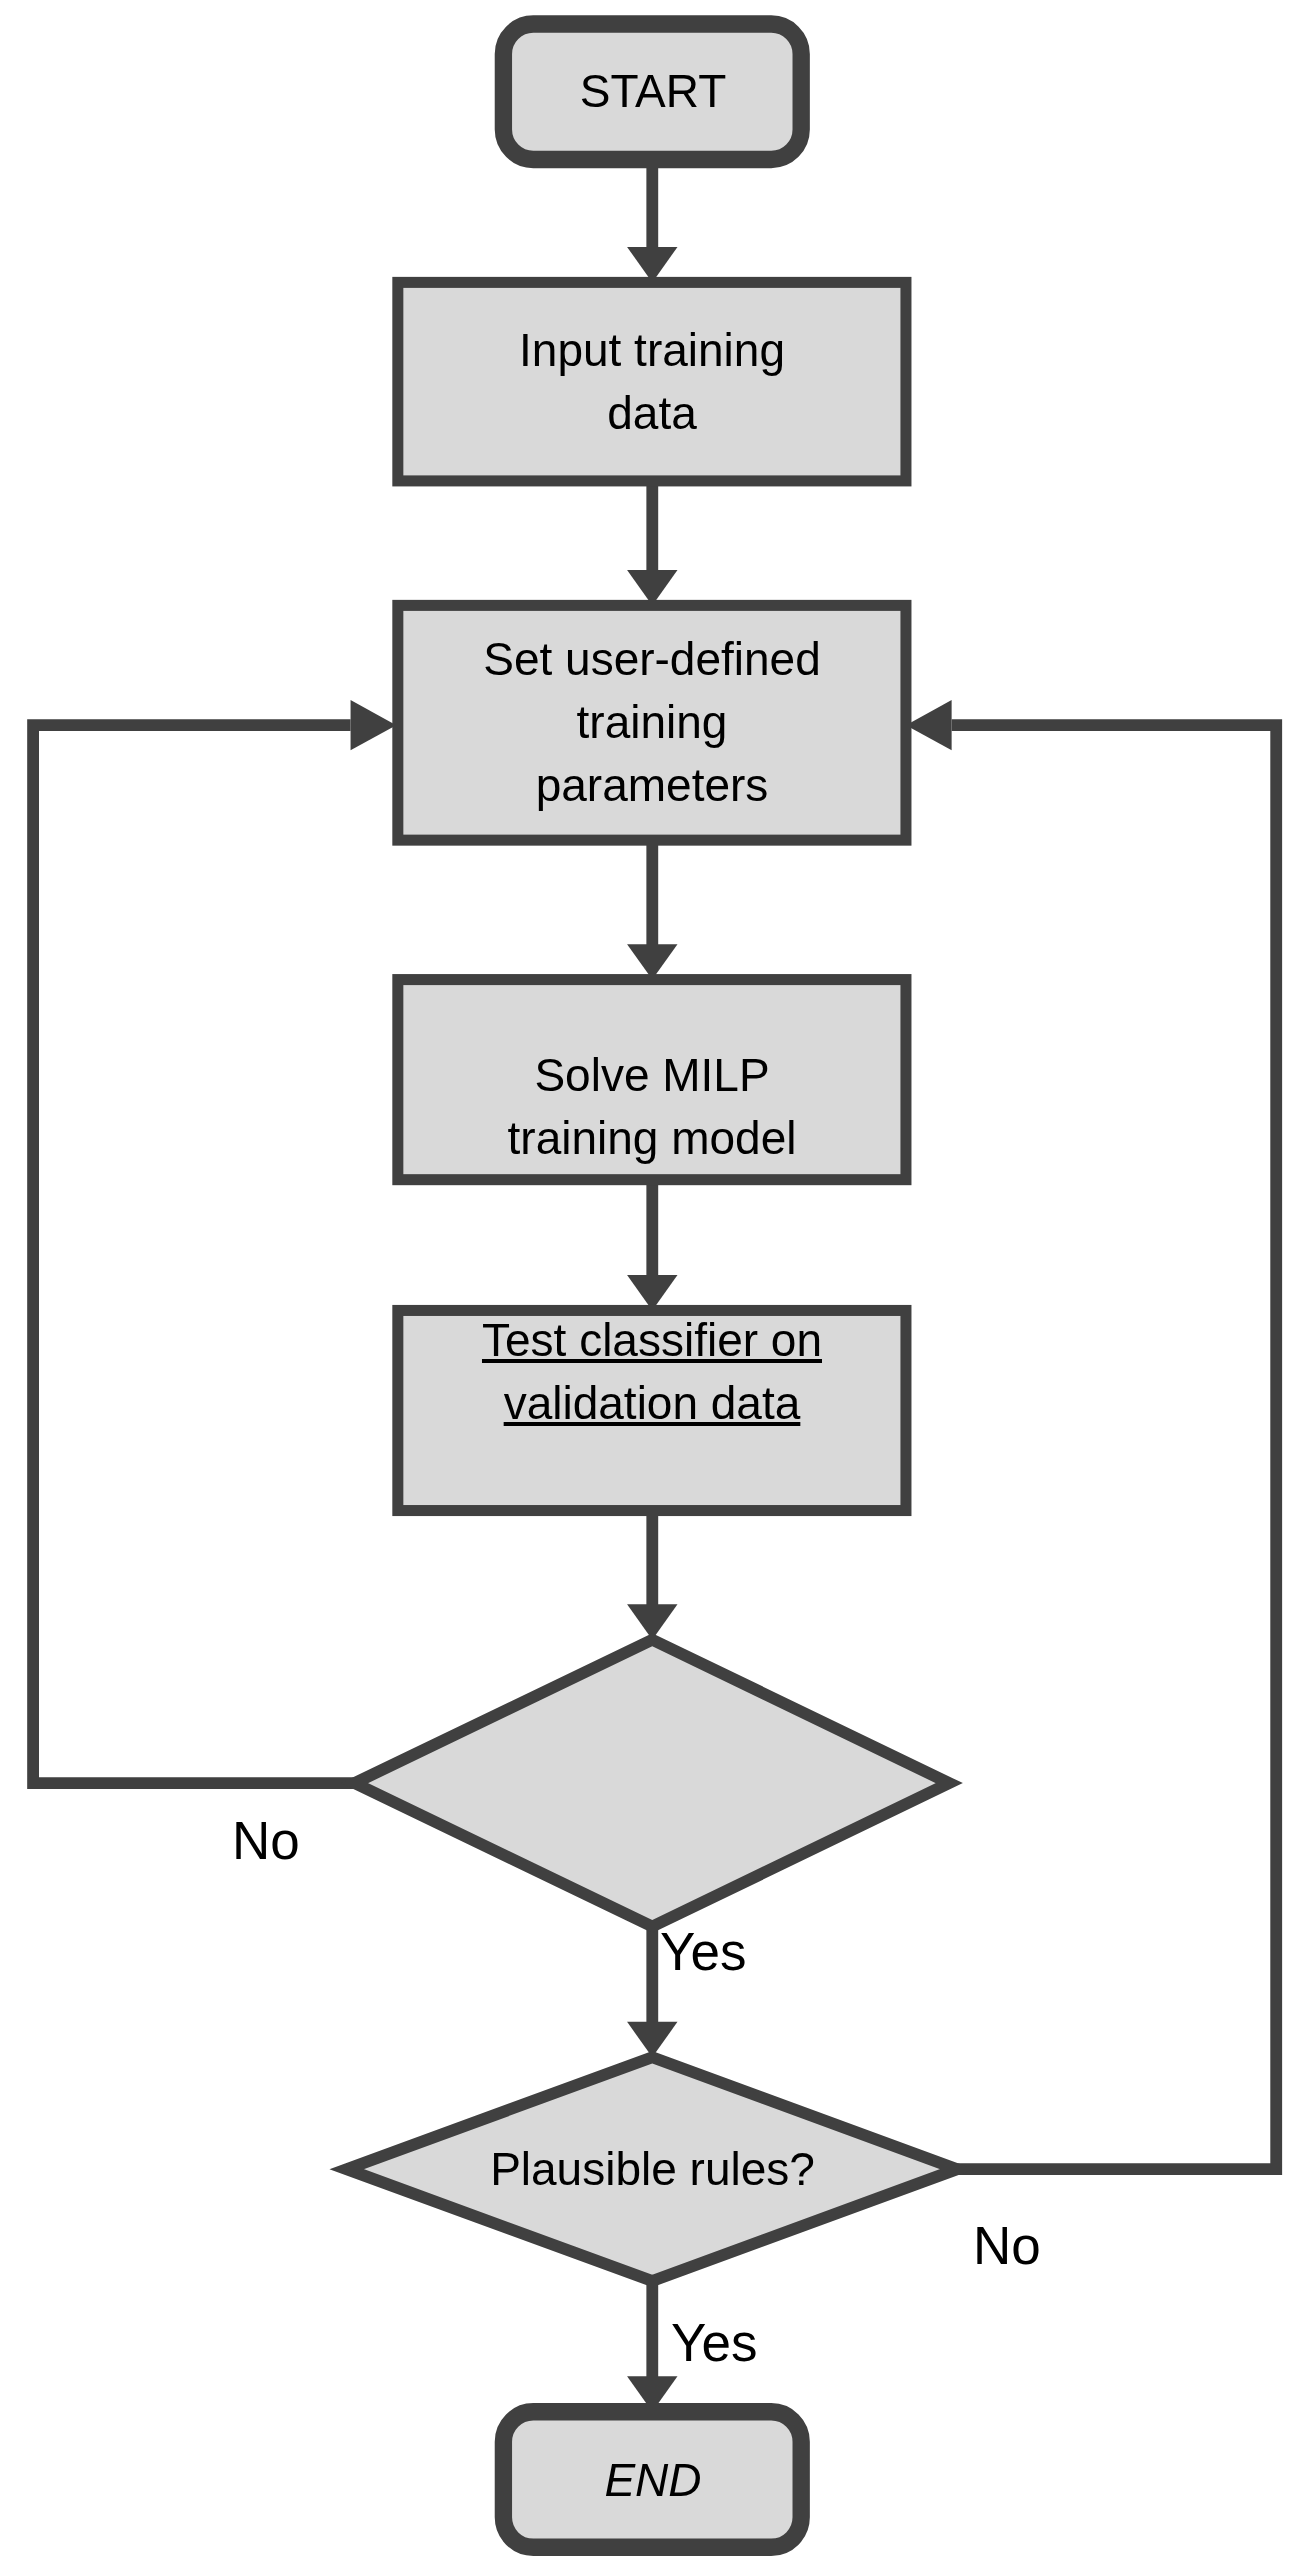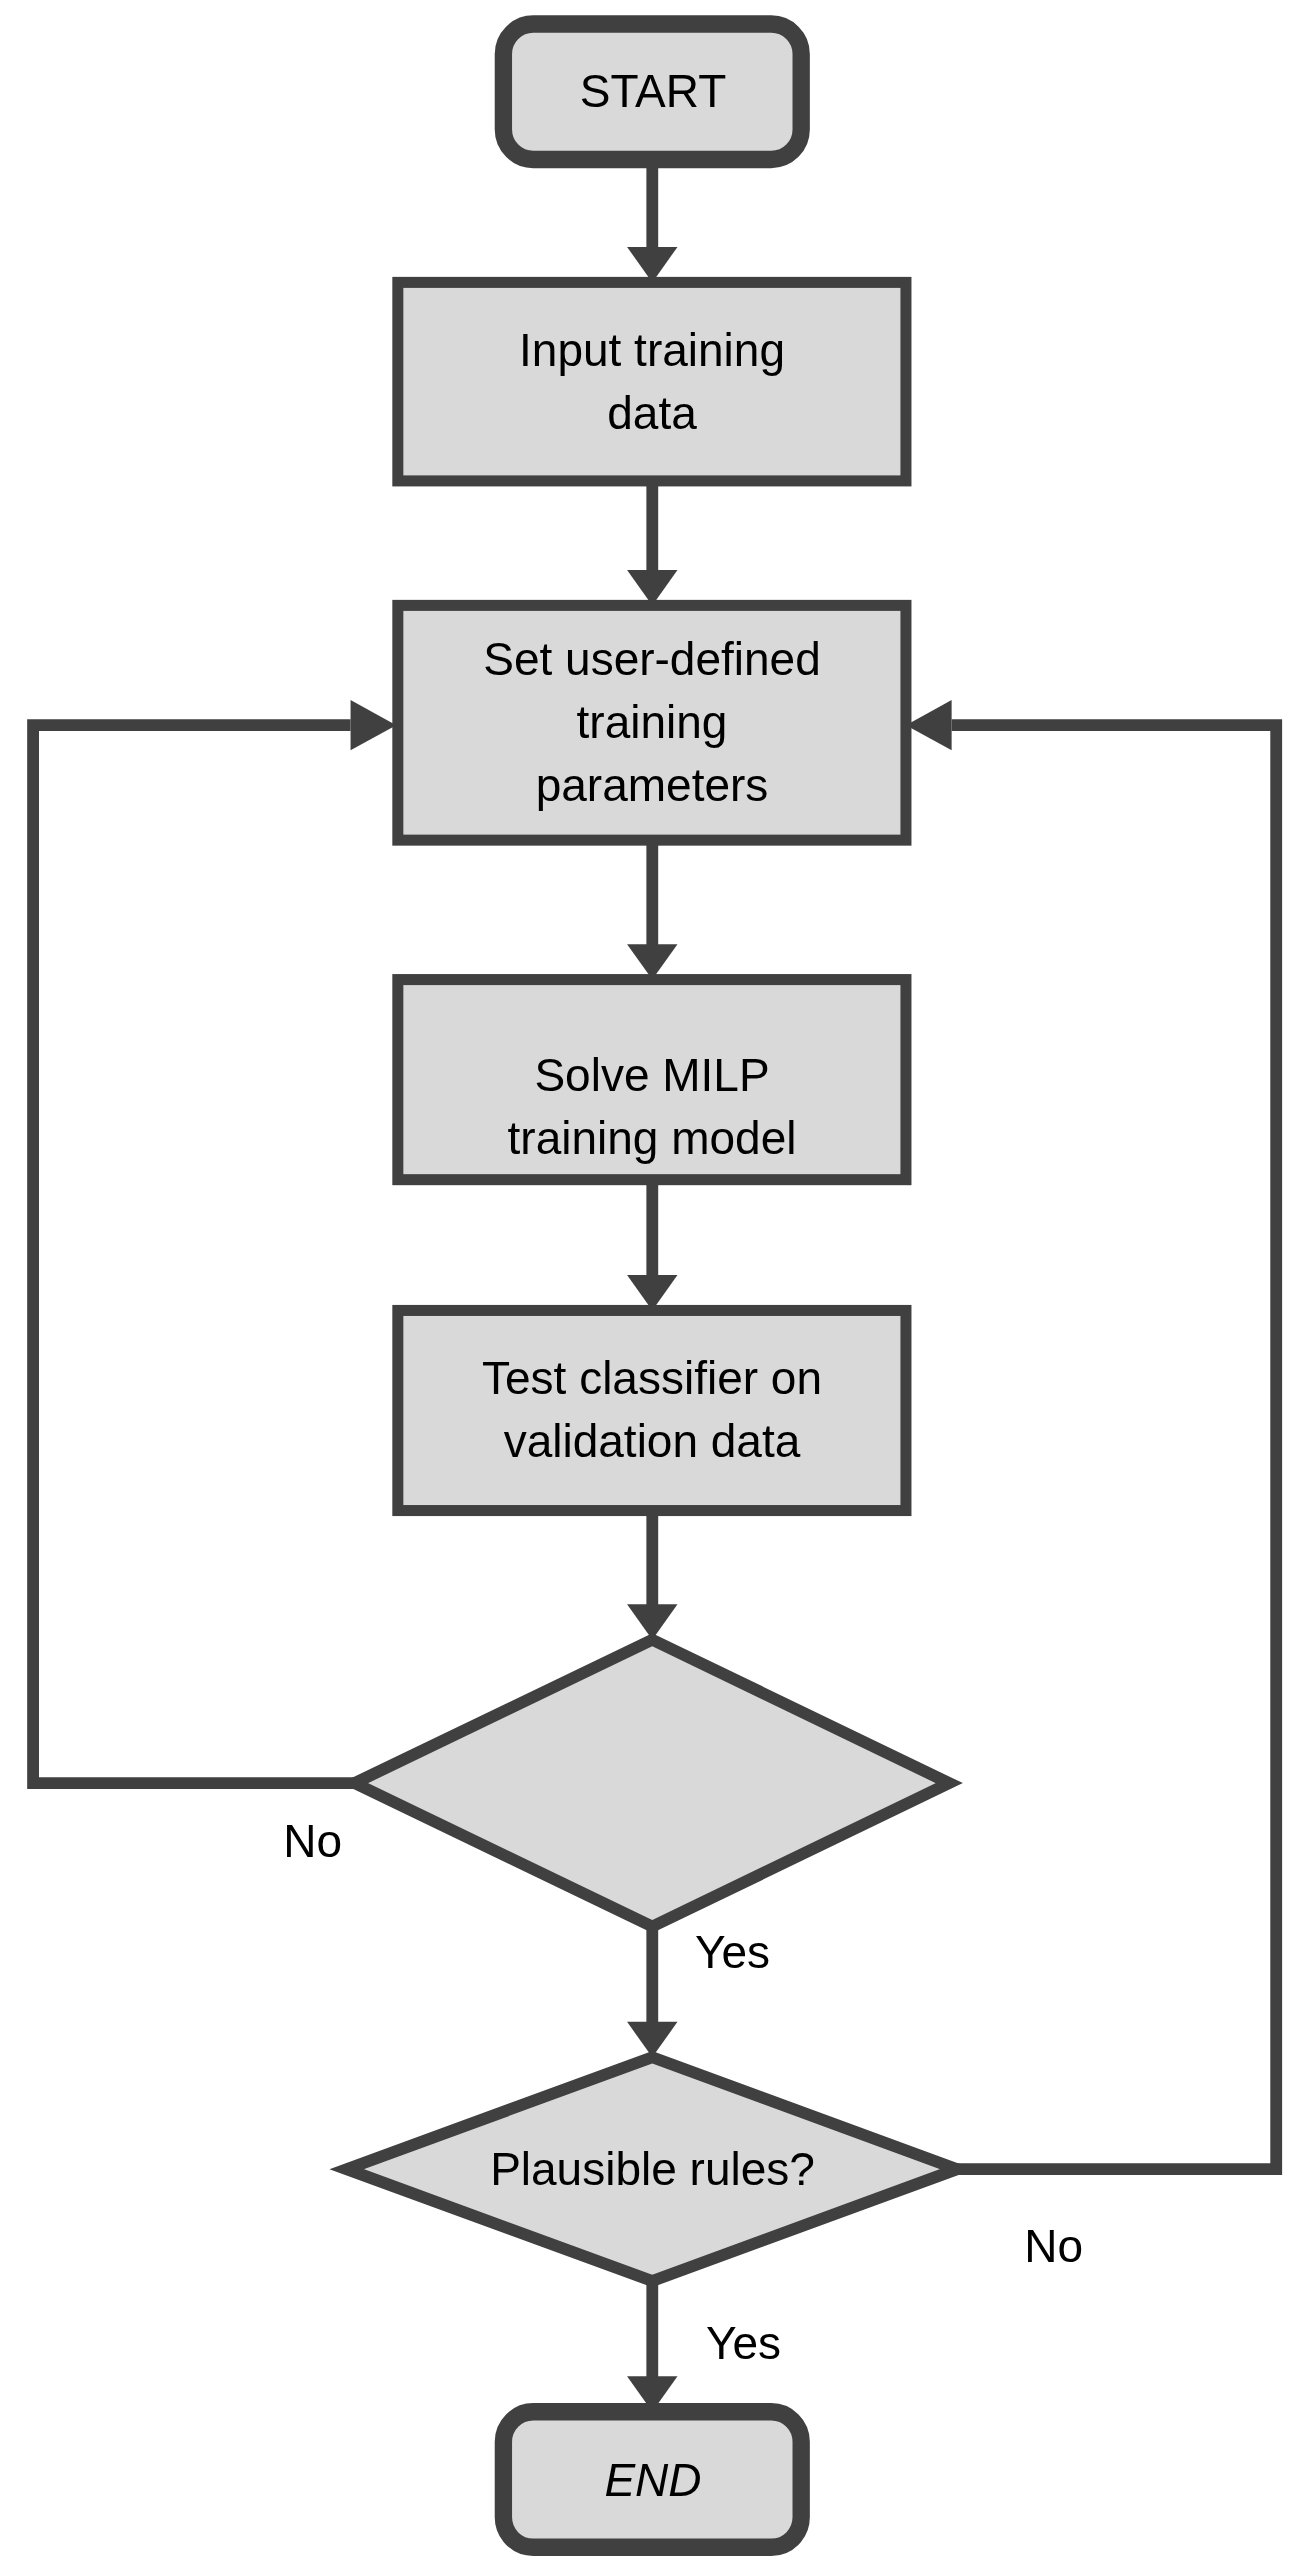--- a/index.html
+++ b/index.html
@@ -50,23 +50,23 @@
     text-align: center;
     white-space: pre-line;
     color: var(--label-text, #000000);
     font-size: 46px;
     line-height: 63px;
     pointer-events: none;
   }
   .edge-label {
     position: absolute;
     width: 110px;
-    text-align: right;
+    text-align: left;
     color: var(--label-text, #000000);
-    font-size: 46px;
+    font-size: 53px;
     line-height: 50px;
     pointer-events: none;
   }
 </style>
 </head>
 <body>
 
 <div class="stage">
 
   <svg class="canvas" viewBox="0 0 1654 3269" aria-hidden="true">
@@ -138,21 +138,21 @@
 
   <div class="node-label" style="left:504px; top:23.6px; width:298px; height:136px;">START</div>
 
   <div class="node-label" style="left:398px; top:605px; width:508px; height:235px;">Set user-defined
 training
 parameters</div>
 
   <div class="node-label" style="left:398px; top:1007px; width:508px; height:200px;">Solve MILP
 training model</div>
 
-  <div class="node-label" style="left:398px; top:1310px; width:508px; height:200px;">Test classifier on
+  <div class="node-label" style="left:398px; top:1272px; width:508px; height:200px;text-decoration:underline;">Test classifier on
 validation data</div>
 
 
   <div class="node-label" style="left:347px; top:2057px; width:611px; height:224px;">Plausible rules?</div>
 
   <div class="node-label" style="left:504px; top:2412px; width:298px; height:136px;font-style:italic;">END</div>
 
   <div class="edge-label" style="left:660px; top:1927px;">Yes</div>
 
   <div class="edge-label" style="left:232px; top:1816px;">No</div>

